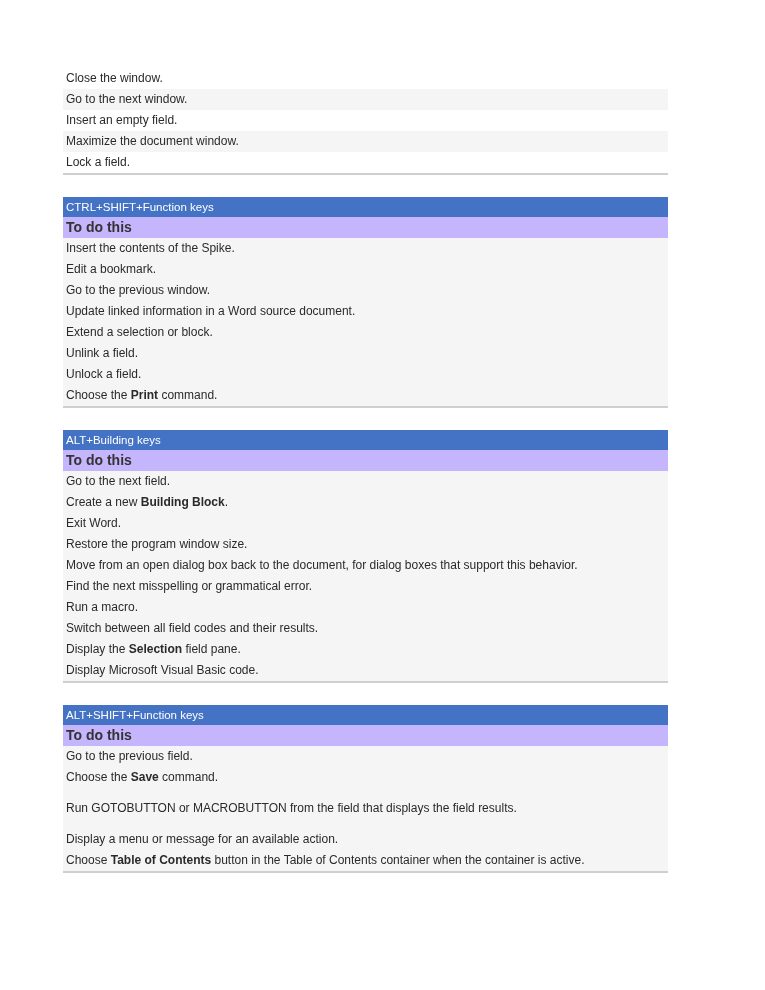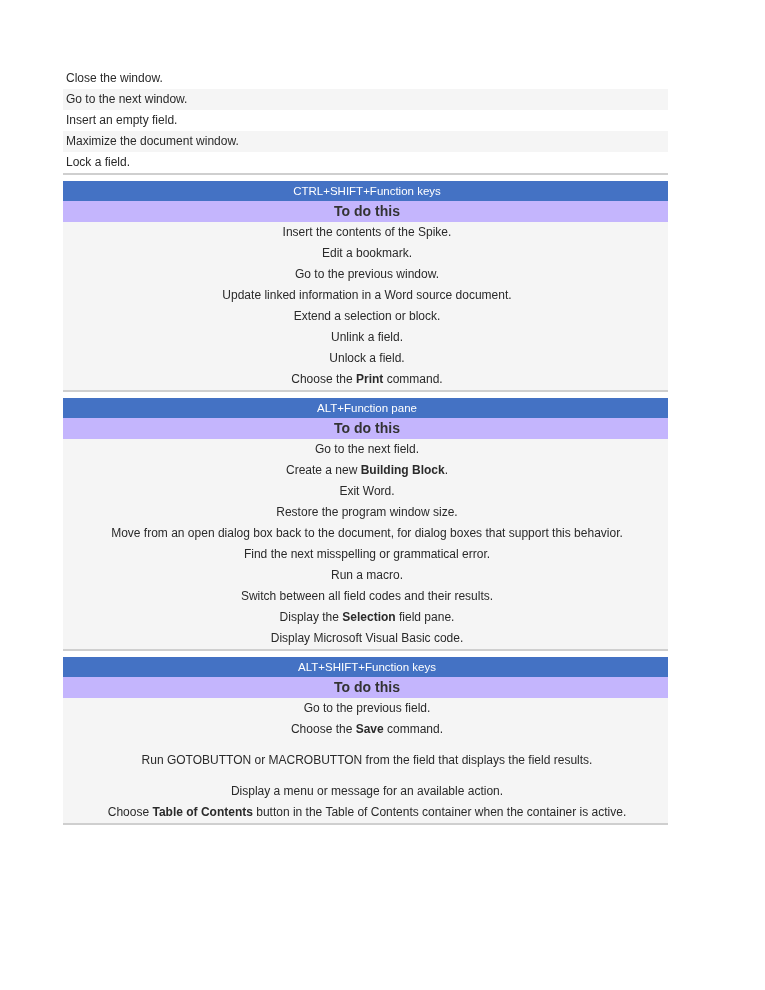--- a/index.html
+++ b/index.html
@@ -1,20 +1,20 @@
 <!DOCTYPE html>
 <html><head>
 <meta charset="utf-8">
 <style>
   html, body { margin: 0; padding: 0; background: #ffffff; }
   body { width: 765px; height: 990px; position: relative; overflow: hidden;
          font-family: "Liberation Sans", "DejaVu Sans", sans-serif; color: #222; }
   .page { position: absolute; left: 63px; top: 68px; width: 605px; }
   .tbl { width: 605px; }
-  .tbl + .tbl { margin-top: 6px; text-align: center; }
+  .tbl + .tbl { margin-top: 22px; }
   .hdr { background: #4472c4; color: #fff; font-size: 11.5px; height: 20px; line-height: 20px; padding-left: 3px; }
   .colhdr { background: #c4b5fd; font-size: 14px; font-weight: bold; height: 21px; line-height: 21px; padding-left: 3px; color: #333; }
   .row { font-size: 12px; line-height: 21px; min-height: 21px; padding-left: 3px; color: #2a2a2a; }
   .row:nth-child(even of .row) { background: #f5f5f5; }
   .row.alt { background: #f5f5f5; }
   .row.tall { padding-top: 10px; padding-bottom: 10px; }
   .row b { font-weight: bold; }
   .endrule { height: 2px; background: #cfcfcf; }
 </style>
 </head>
@@ -39,21 +39,21 @@
     <div class="row alt"><span>Go to the previous window.</span></div>
     <div class="row"><span>Update linked information in a Word source document.</span></div>
     <div class="row alt"><span>Extend a selection or block.</span></div>
     <div class="row"><span>Unlink a field.</span></div>
     <div class="row alt"><span>Unlock a field.</span></div>
     <div class="row"><span>Choose the </span><b>Print</b><span> command.</span></div>
     <div class="endrule"></div>
   </div>
 
   <div class="tbl">
-    <div class="hdr">ALT+Function pane</div>
+    <div class="hdr">ALT+Building keys</div>
     <div class="colhdr">To do this</div>
     <div class="row alt"><span>Go to the next field.</span></div>
     <div class="row"><span>Create a new </span><b>Building Block</b><span>.</span></div>
     <div class="row alt"><span>Exit Word.</span></div>
     <div class="row"><span>Restore the program window size.</span></div>
     <div class="row alt"><span>Move from an open dialog box back to the document, for dialog boxes that support this behavior.</span></div>
     <div class="row"><span>Find the next misspelling or grammatical error.</span></div>
     <div class="row alt"><span>Run a macro.</span></div>
     <div class="row"><span>Switch between all field codes and their results.</span></div>
     <div class="row alt"><span>Display the </span><b>Selection</b><span> field pane.</span></div>

